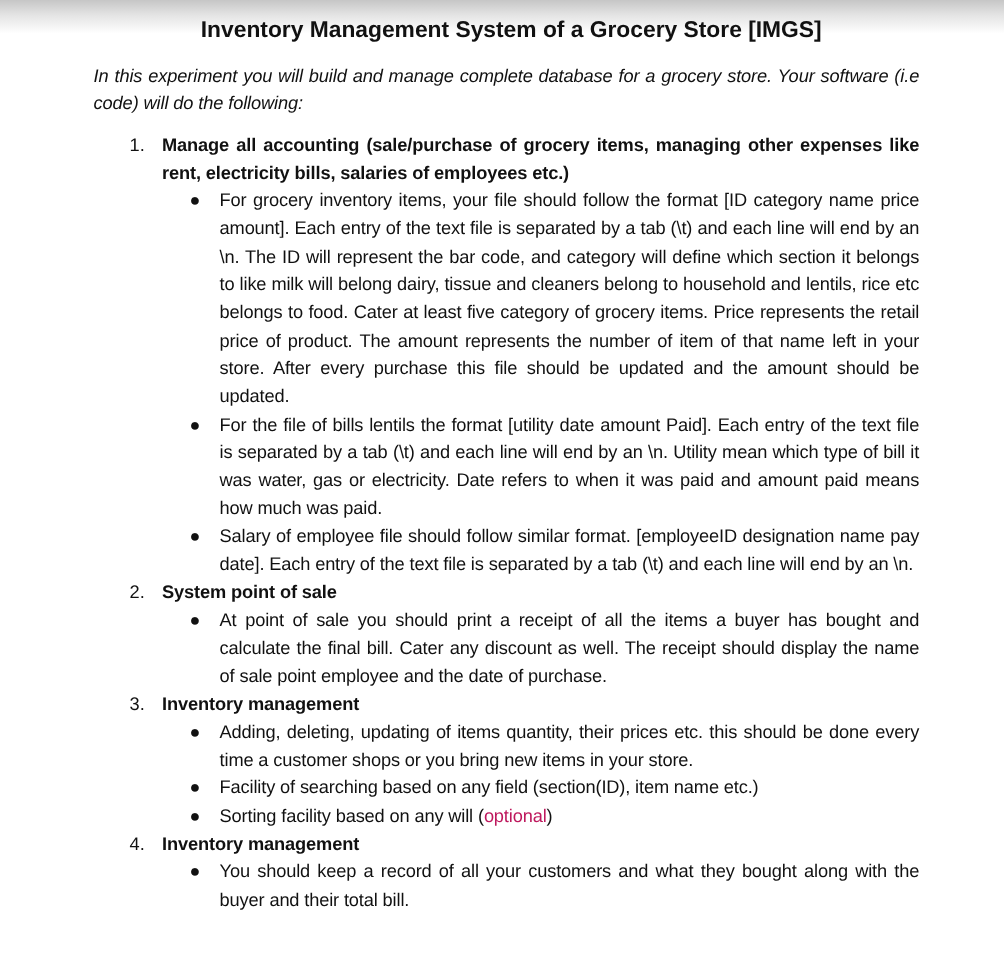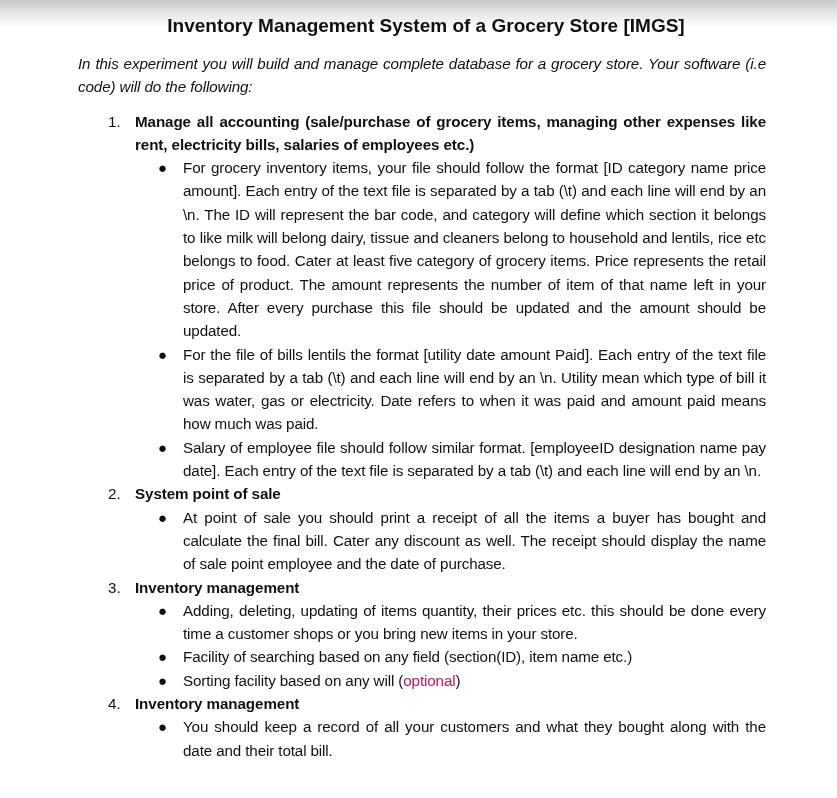--- a/index.html
+++ b/index.html
@@ -64,17 +64,17 @@
       <ul class="sub">
         <li><span class="bullet">●</span><span>Adding, deleting, updating of items quantity, their prices etc. this should be done every time a customer shops or you bring new items in your store.</span></li>
         <li><span class="bullet">●</span><span>Facility of searching based on any field (section(ID), item name etc.)</span></li>
         <li><span class="bullet">●</span><span>Sorting facility based on any will (</span><span class="red">optional</span><span>)</span></li>
       </ul>
     </li>
     <li>
       <span class="num">4.</span>
       <span class="item-title">Inventory management</span>
       <ul class="sub">
-        <li><span class="bullet">●</span><span>You should keep a record of all your customers and what they bought along with the date and their total bill.</span></li>
+        <li><span class="bullet">●</span><span>You should keep a record of all your customers and what they bought along with the buyer and their total bill.</span></li>
       </ul>
     </li>
   </ol>
 </div>
 
 </body></html>

